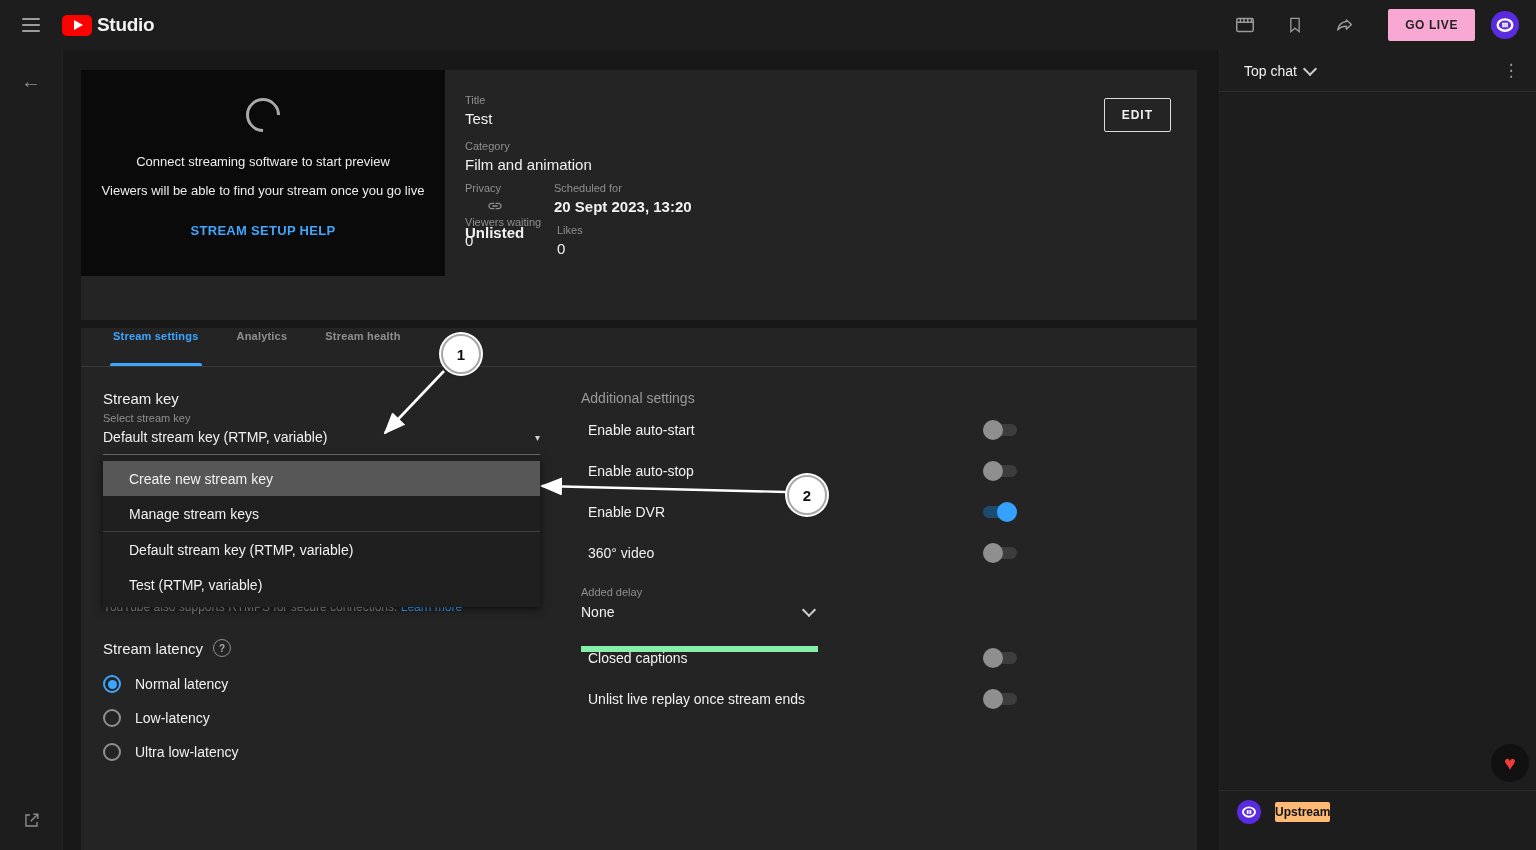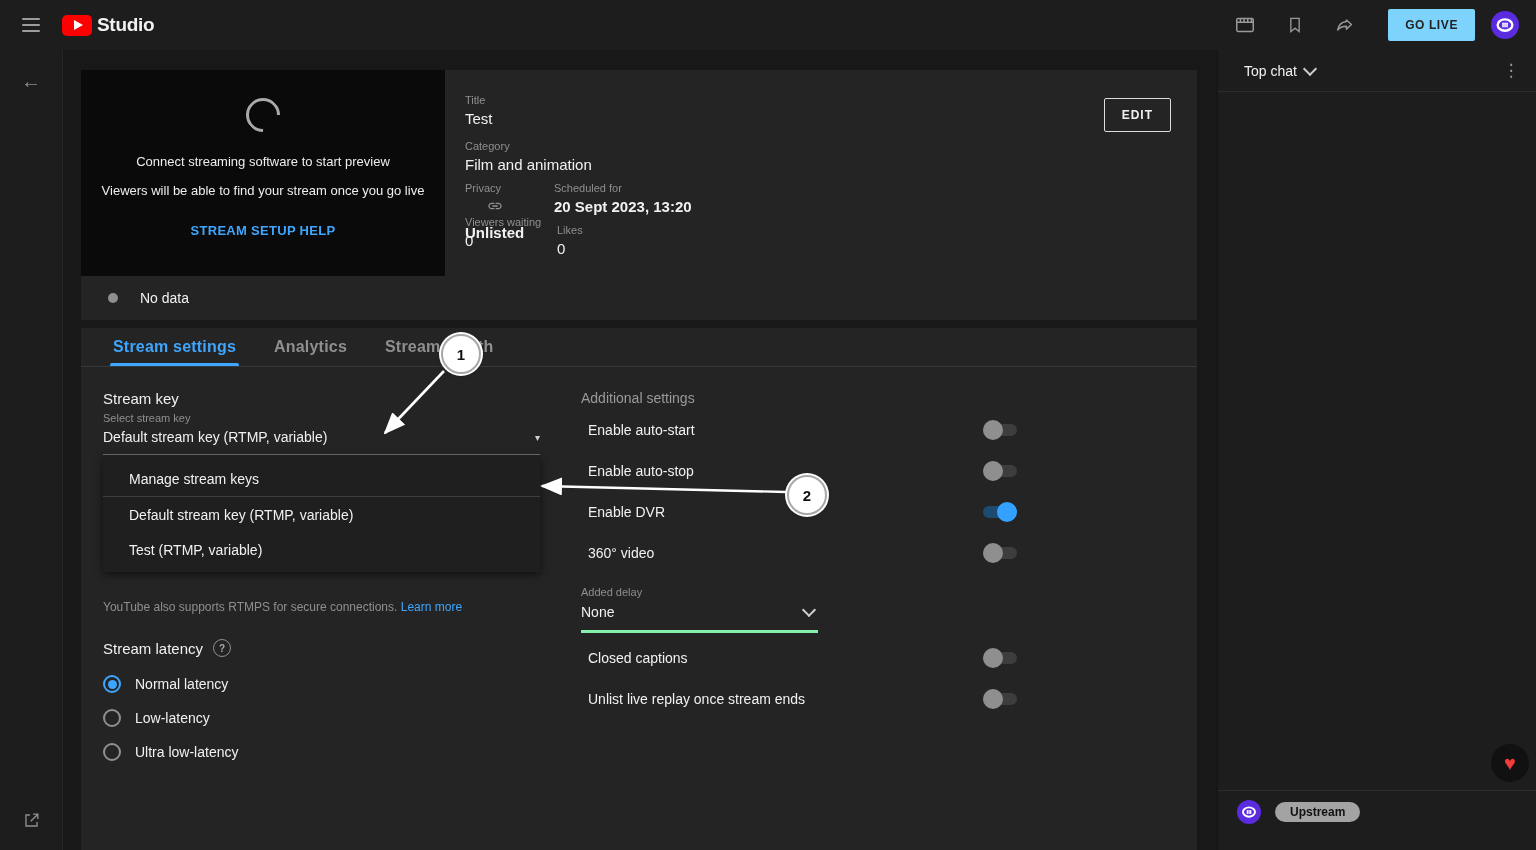--- a/index.html
+++ b/index.html
@@ -12,21 +12,21 @@
           display:flex;align-items:center;z-index:20;}
   .hamburger{width:62px;display:flex;flex-direction:column;align-items:center;gap:4px;cursor:pointer;}
   .hamburger span{display:block;width:18px;height:2px;background:#9c9c9c;border-radius:1px;}
   .brand{display:flex;align-items:center;gap:5px;}
   .yt-badge{width:30px;height:21px;background:#f00;border-radius:5px;display:flex;align-items:center;justify-content:center;}
   .yt-play{width:0;height:0;border-left:9px solid #fff;border-top:5.5px solid transparent;border-bottom:5.5px solid transparent;margin-left:2px;}
   .brand-name{font-size:19px;font-weight:bold;letter-spacing:-0.3px;color:#f1f1f1;}
   .topbar-spacer{flex:1;}
   .tb-icon{width:24px;height:24px;margin:0 13px;color:#9a9a9a;display:flex;align-items:center;justify-content:center;cursor:pointer;}
   .tb-icon svg{display:block;}
-  .golive-btn{background:#7dd3fc;color:#232323;font-size:12px;font-weight:bold;letter-spacing:.6px;
+  .golive-btn{background:#f9a8d4;color:#232323;font-size:12px;font-weight:bold;letter-spacing:.6px;
               border:none;border-radius:2px;padding:9px 17px;margin:0 10px 0 18px;cursor:pointer;}
   .avatar{width:28px;height:28px;border-radius:50%;background:#5b2be0;margin:0 17px 0 6px;
           display:flex;align-items:center;justify-content:center;cursor:pointer;}
 
   
   .leftrail{position:absolute;top:50px;left:0;width:62px;height:800px;background:#1d1d1d;
             border-right:1px solid #262626;z-index:15;}
   .back-arrow{position:absolute;top:20px;left:0;width:62px;text-align:center;font-size:20px;color:#8f8f8f;cursor:pointer;}
   .openin{position:absolute;bottom:20px;left:0;width:62px;display:flex;justify-content:center;color:#8f8f8f;cursor:pointer;}
 
@@ -60,21 +60,21 @@
   .edit-btn{position:absolute;right:26px;top:28px;background:transparent;border:1px solid #dcdcdc;
             color:#f1f1f1;font-size:12px;font-weight:bold;letter-spacing:1px;padding:9px 17px;border-radius:2px;cursor:pointer;}
 
   
   .nodata{position:absolute;left:0;top:206px;width:100%;height:44px;display:flex;align-items:center;}
   .nodata-dot{width:10px;height:10px;border-radius:50%;background:#8f8f8f;margin-left:27px;}
   .nodata-text{font-size:14px;color:#f1f1f1;margin-left:22px;}
 
   
   .tabs{display:flex;align-items:flex-end;height:38px;border-bottom:1px solid #383838;padding-left:29px;}
-  .tab{font-size:16px;font-weight:bold;color:#8f8f8f;padding:0 3px 10px 3px;margin-right:32px;
+  .tab{font-size:11px;font-weight:bold;color:#8f8f8f;padding:0 3px 24px 3px;margin-right:32px;
        position:relative;cursor:pointer;letter-spacing:.2px;}
   .tab.is-true{color:#3ea6ff;}
   .tab.is-true::after{content:"";position:absolute;left:0;right:0;bottom:0;height:3px;background:#3ea6ff;border-radius:2px 2px 0 0;}
 
   
   .col-left{position:absolute;left:22px;top:0;width:437px;height:100%;}
   .sec-heading{font-size:15px;font-weight:500;color:#f1f1f1;}
   .sk-heading{position:absolute;top:62px;left:0;}
   .sk-select{position:absolute;top:84px;left:0;width:437px;border-bottom:1px solid #6f6f6f;padding-bottom:9px;cursor:pointer;}
   .sk-select .val-row{display:flex;justify-content:space-between;align-items:center;margin-top:5px;}
@@ -107,40 +107,40 @@
   .as-heading{position:absolute;top:62px;left:0;font-size:14px;font-weight:500;color:#9a9a9a;}
   .toggle-rows-a{position:absolute;top:81px;left:0;width:436px;}
   .toggle-rows-b{position:absolute;top:309px;left:0;width:436px;}
   .toggle-row{height:41px;display:flex;align-items:center;justify-content:space-between;}
   .toggle-label{font-size:14px;color:#f1f1f1;margin-left:7px;}
   .toggle{position:relative;width:34px;height:12px;border-radius:7px;background:#3d3d3d;cursor:pointer;flex:0 0 auto;}
   .toggle .knob{position:absolute;top:-4px;left:0;width:20px;height:20px;border-radius:50%;background:#8f8f8f;}
   .toggle-row.is-on .toggle{background:#1d4b70;}
   .toggle-row.is-on .toggle .knob{left:14px;background:#33a1fd;}
 
-  .delay-field{position:absolute;top:258px;left:0;width:237px;border-bottom:3px solid #86efac;padding-bottom:10px;cursor:pointer;}
+  .delay-field{position:absolute;top:258px;left:0;width:237px;border-bottom:6px solid #86efac;padding-bottom:26px;cursor:pointer;}
   .delay-field .val-row{display:flex;justify-content:space-between;align-items:center;margin-top:6px;}
   .delay-field .val{font-size:14px;color:#f1f1f1;}
   .chev{width:8px;height:8px;border-right:2px solid #cfcfcf;border-bottom:2px solid #cfcfcf;
         transform:rotate(45deg);margin-right:4px;margin-top:-4px;}
 
   
   .chat{position:absolute;top:50px;left:1217px;width:319px;height:800px;background:#1d1d1d;border-left:1px solid #141414;}
   .chat-header{height:41px;display:flex;align-items:center;border-bottom:1px solid #2c2c2c;}
   .chat-title{font-size:14px;color:#f1f1f1;margin-left:26px;cursor:pointer;display:flex;align-items:center;gap:8px;}
   .chat-title .chev{border-color:#cfcfcf;margin-top:-3px;}
   .chat-kebab{margin-left:auto;margin-right:14px;color:#9a9a9a;font-size:17px;cursor:pointer;width:24px;text-align:center;}
   .heart-btn{position:absolute;right:8px;top:694px;width:38px;height:38px;border-radius:50%;background:#111;
              display:flex;align-items:center;justify-content:center;cursor:pointer;}
   .heart-btn .heart{color:#f23b3b;font-size:20px;line-height:1;}
   .chat-divider{position:absolute;left:0;top:740px;width:100%;border-top:1px solid #2c2c2c;}
   .chat-avatar{position:absolute;left:19px;top:750px;width:24px;height:24px;border-radius:50%;background:#5b2be0;
                display:flex;align-items:center;justify-content:center;cursor:pointer;}
-  .chat-badge{position:absolute;left:57px;top:752px;background:#a3a3a3;color:#111;font-size:12px;font-weight:bold;
-              padding:3px 15px;border-radius:10px;cursor:pointer;}
+  .chat-badge{position:absolute;left:57px;top:752px;background:#fdba74;color:#111;font-size:12px;font-weight:bold;
+              padding:3px 0;border-radius:2px;cursor:pointer;}
   .chat-input{position:absolute;left:57px;top:775px;width:230px;background:transparent;border:none;
               border-bottom:1px solid #4d4d4d;color:#ccc;font-size:12px;padding:2px 0 6px 0;outline:none;
               font-family:"Liberation Sans","DejaVu Sans",sans-serif;}
   .chat-input::placeholder{color:#9a9a9a;}
 
   
   .anno-svg{position:absolute;top:0;left:0;width:1536px;height:850px;z-index:9;pointer-events:none;}
   .anno-circle{position:absolute;width:36px;height:36px;border-radius:50%;background:#fff;border:2px solid #a8a8a8;
                box-shadow:0 0 0 2px #fff,0 1px 4px rgba(0,0,0,.45);z-index:10;
                display:flex;align-items:center;justify-content:center;font-size:15px;font-weight:bold;color:#111;}
@@ -236,24 +236,20 @@
     <div class="info-viewers">
       <div class="field-label">Viewers waiting</div>
       <div class="field-value">0</div>
     </div>
     <div class="info-likes">
       <div class="field-label">Likes</div>
       <div class="field-value">0</div>
     </div>
     <button class="edit-btn">EDIT</button>
 
-    <div class="nodata">
-      <div class="nodata-dot"></div>
-      <div class="nodata-text">No data</div>
-    </div>
   </div>
 
   <div class="card card2">
     <div class="tabs">
       <div class="tab is-true">Stream settings</div>
       <div class="tab is-false">Analytics</div>
       <div class="tab is-false">Stream health</div>
     </div>
 
     <div class="col-left">
@@ -261,20 +257,21 @@
 
       <div class="sk-select">
         <div class="field-label">Select stream key</div>
         <div class="val-row">
           <span class="val">Default stream key (RTMP, variable)</span>
           <span class="sk-caret">▾</span>
         </div>
       </div>
 
       <div class="dropdown">
+        <div class="dd-item is-true">Create new stream key</div>
         <div class="dd-item is-false">Manage stream keys</div>
         <div class="dd-item sep is-false">Default stream key (RTMP, variable)</div>
         <div class="dd-item is-false">Test (RTMP, variable)</div>
       </div>
 
       <div class="rtmps">
         <span>YouTube also supports RTMPS for secure connections.</span>
         <a>Learn more</a>
       </div>
 

